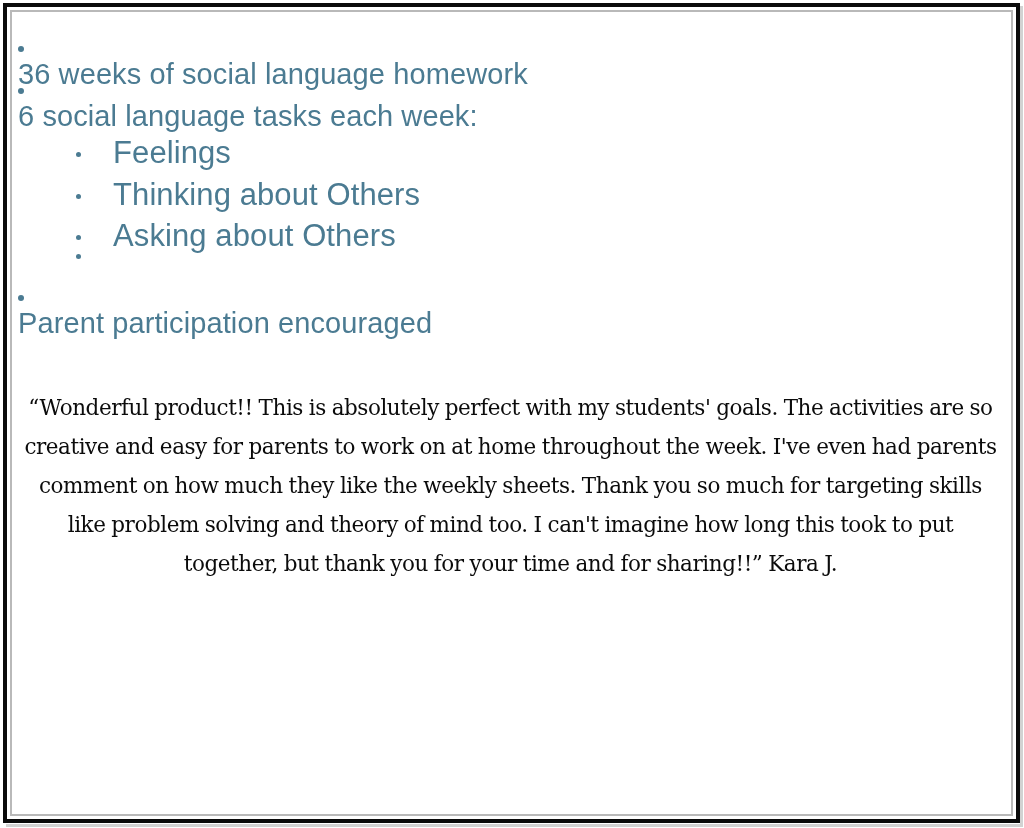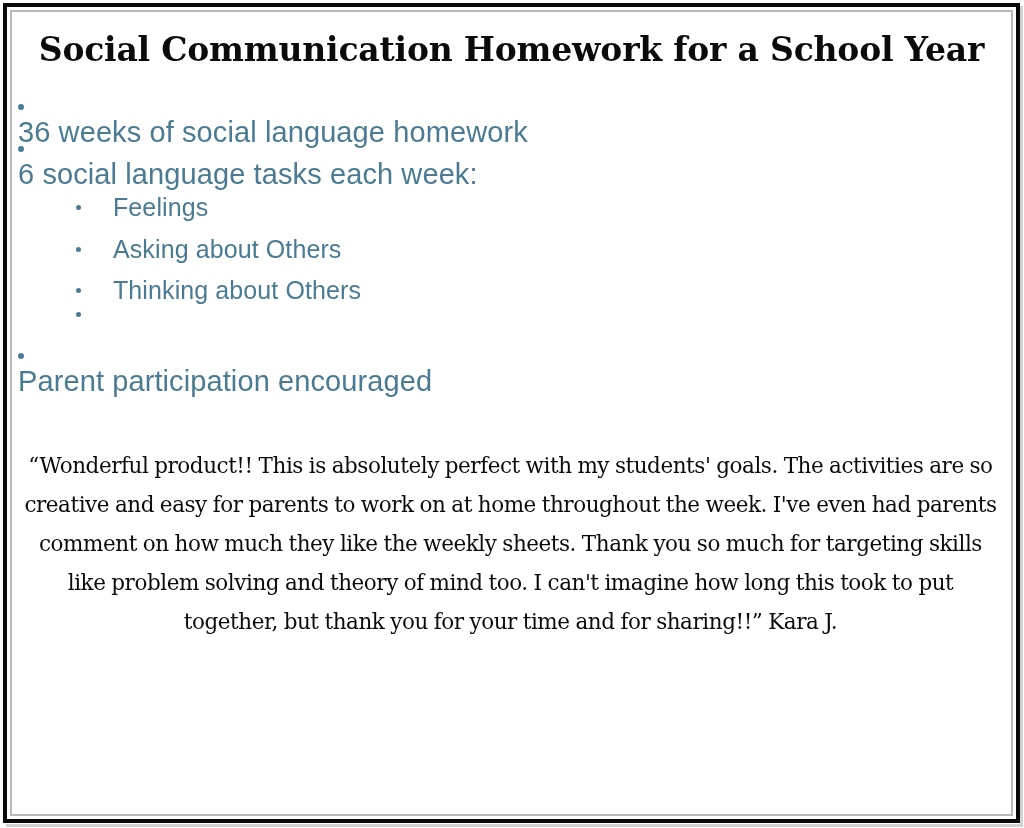--- a/index.html
+++ b/index.html
@@ -86,21 +86,21 @@
     letter-spacing: 0.1px;
   }
 
   .bullet-row.lvl1 {
     padding-left: 2px;
     font-size: 29px;
     flex-direction: column;
   }
   .bullet-row.lvl2 {
     padding-left: 60px;
-    font-size: 25px;
+    font-size: 31px;
   }
 
   .dot {
     flex: 0 0 auto;
     display: inline-block;
     position: relative;
     top: -6px;
     width: 6px;
     height: 6px;
     border-radius: 50%;
@@ -127,47 +127,46 @@
 <body>
 
 <div id="slide">
 
   <div class="frame-shadow"></div>
   <div class="frame-outer"></div>
   <div class="frame-inner"></div>
 
   <div class="content">
 
-    <div class="slide-title">Social Communication Homework for a School Year</div>
 
     <div class="bullet-list">
 
       <div class="bullet-row lvl1">
         <span class="dot"></span>
         <span class="bullet-text">36 weeks of social language homework</span>
       </div>
 
       <div class="bullet-row lvl1">
         <span class="dot"></span>
         <span class="bullet-text">6 social language tasks each week:</span>
       </div>
 
       <div class="bullet-row lvl2">
         <span class="dot"></span>
         <span class="bullet-text">Feelings</span>
       </div>
 
       <div class="bullet-row lvl2">
         <span class="dot"></span>
-        <span class="bullet-text">Asking about Others</span>
+        <span class="bullet-text">Thinking about Others</span>
       </div>
 
       <div class="bullet-row lvl2">
         <span class="dot"></span>
-        <span class="bullet-text">Thinking about Others</span>
+        <span class="bullet-text">Asking about Others</span>
       </div>
 
 
 
       <div class="bullet-row lvl2">
         <span class="dot"></span>
       </div>
 
       <div class="bullet-row lvl1">
         <span class="dot"></span>

